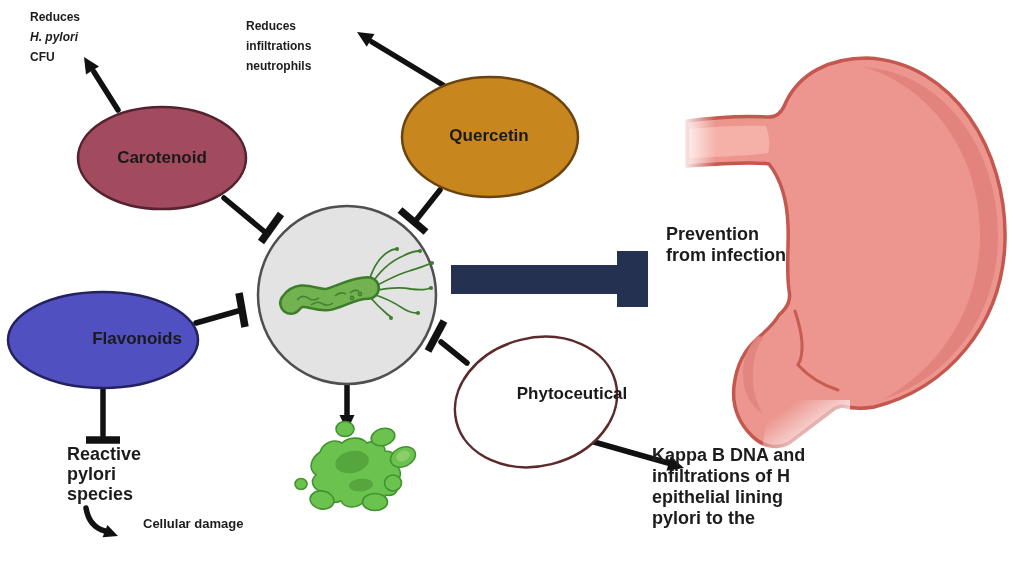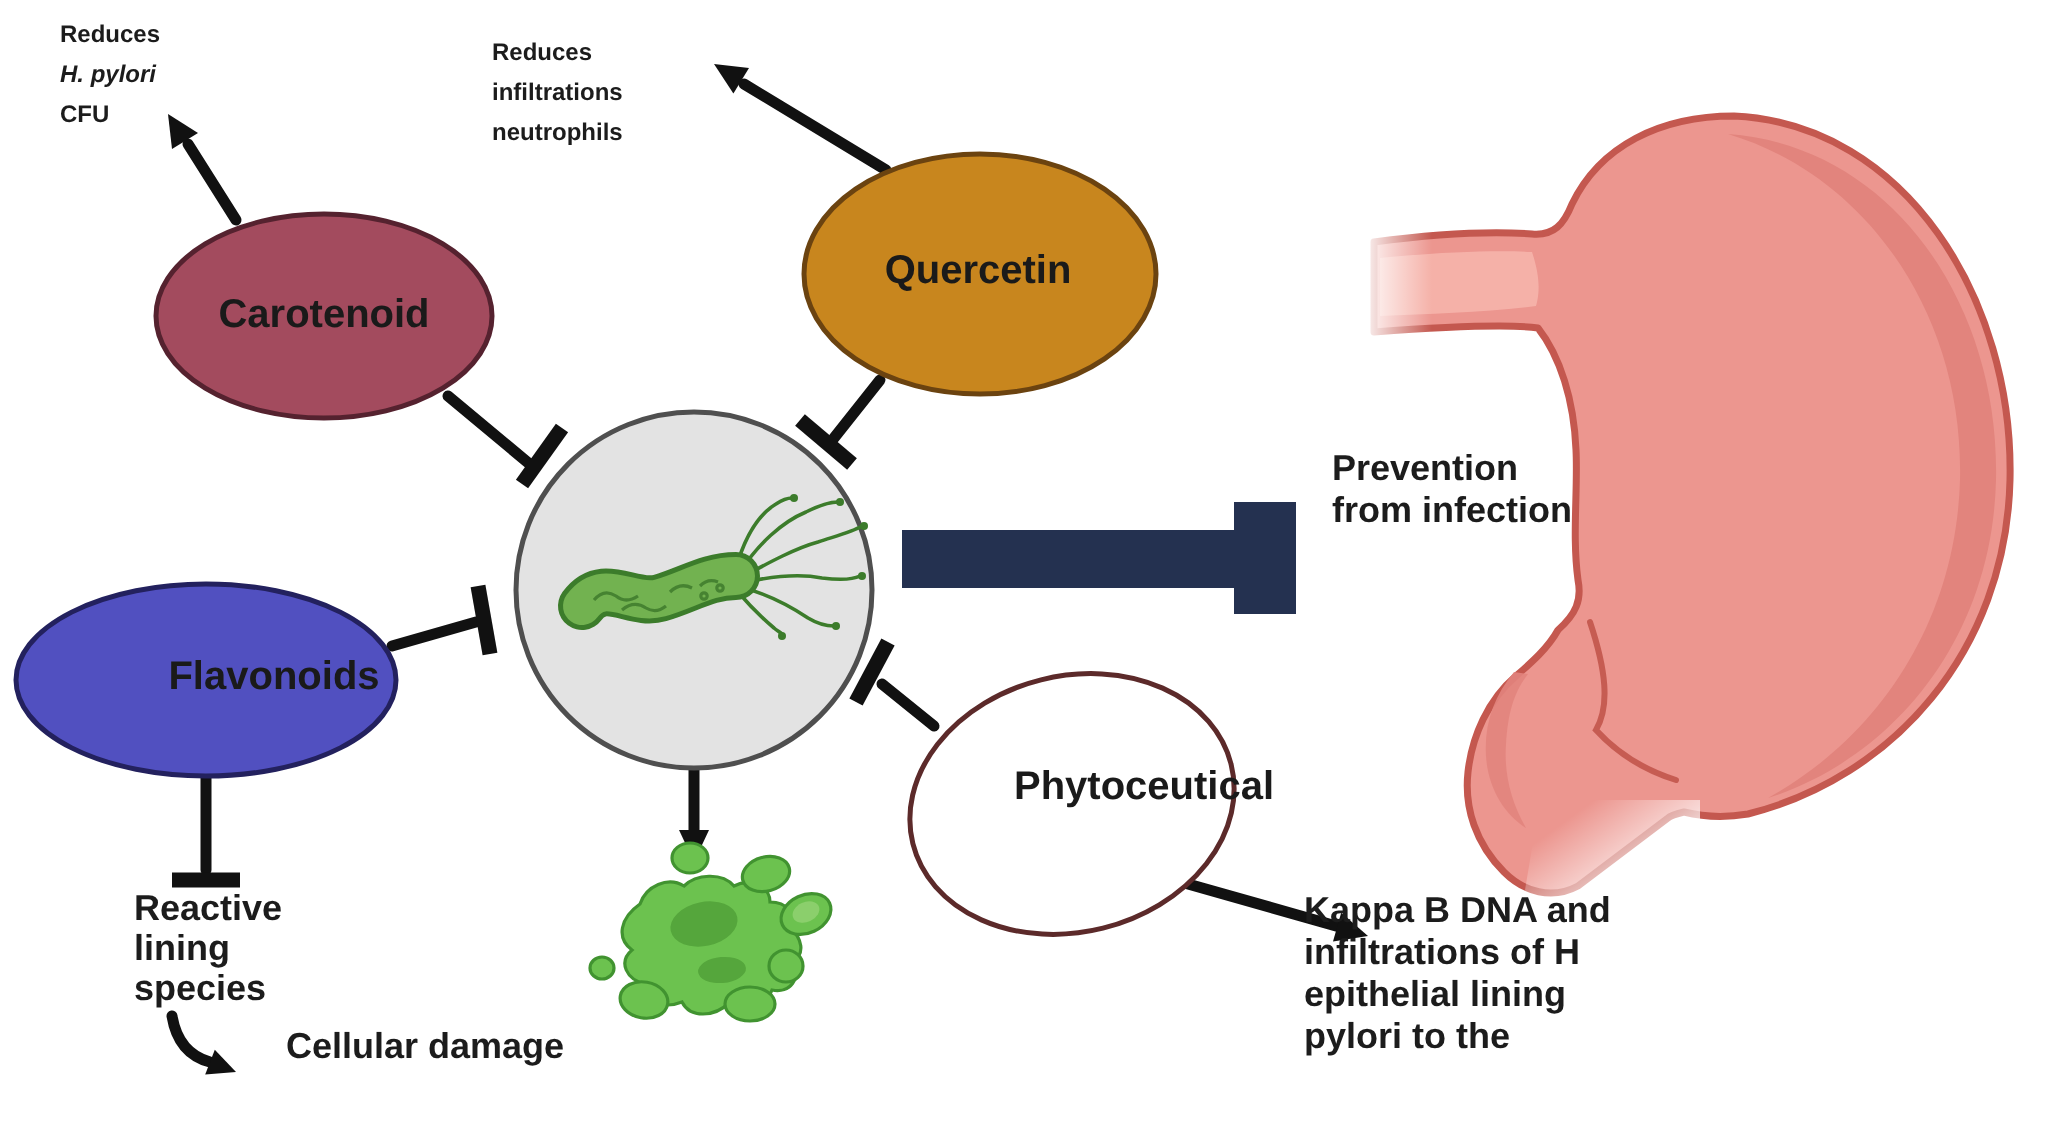--- a/index.html
+++ b/index.html
@@ -4,21 +4,21 @@
 <style>
   html,body{margin:0;padding:0;background:#fff;}
   .stage{
     position:relative;width:1024px;height:570px;background:#ffffff;overflow:hidden;
     font-family:"Liberation Sans", sans-serif;color:#1c1c1c;
   }
   .art{position:absolute;left:0;top:0;}
   .t{position:absolute;font-weight:600;font-size:12px;line-height:20px;color:#1c1c1c;white-space:nowrap;}
   .t.bold{font-weight:700;font-size:18px;line-height:21px;}
   .t .ital{font-style:italic;}
-  .nl{position:absolute;transform:translate(-50%,-50%);font-size:20px;font-weight:600;color:#1a1a1a;white-space:nowrap;}
+  .nl{position:absolute;transform:translate(-50%,-50%);font-size:17px;font-weight:600;color:#1a1a1a;white-space:nowrap;}
   .nl.heavy{font-weight:700;margin-left:36px;}
 </style>
 </head>
 <body>
 
 <div class="stage">
 
 <svg class="art" width="1024" height="570" viewBox="0 0 1024 570">
   <defs>
     <linearGradient id="fadeL" x1="0" y1="0" x2="1" y2="0">
@@ -176,25 +176,25 @@
   <div>neutrophils</div>
 </div>
 
 <div class="t bold" style="left:666px;top:196px;margin-top:28px;">
   <div>Prevention</div>
   <div>from infection</div>
 </div>
 
 <div class="t bold" style="left:67px;top:444px;line-height:20px;">
   <div>Reactive</div>
-  <div>lining</div>
+  <div>pylori</div>
   <div>species</div>
 </div>
 
-<div class="t bold" style="left:143px;top:513px;font-size:18px;">Cellular damage</div>
+<div class="t bold" style="left:143px;top:513px;font-size:13px;">Cellular damage</div>
 
 <div class="t bold" style="left:652px;top:445px;">
   <div>Kappa B DNA and</div>
   <div>infiltrations of H</div>
   <div>epithelial lining</div>
   <div>pylori to the</div>
 </div>
 
 <div class="nl" style="left:162px;top:158px;">Carotenoid</div>
 <div class="nl" style="left:489px;top:136px;">Quercetin</div>

